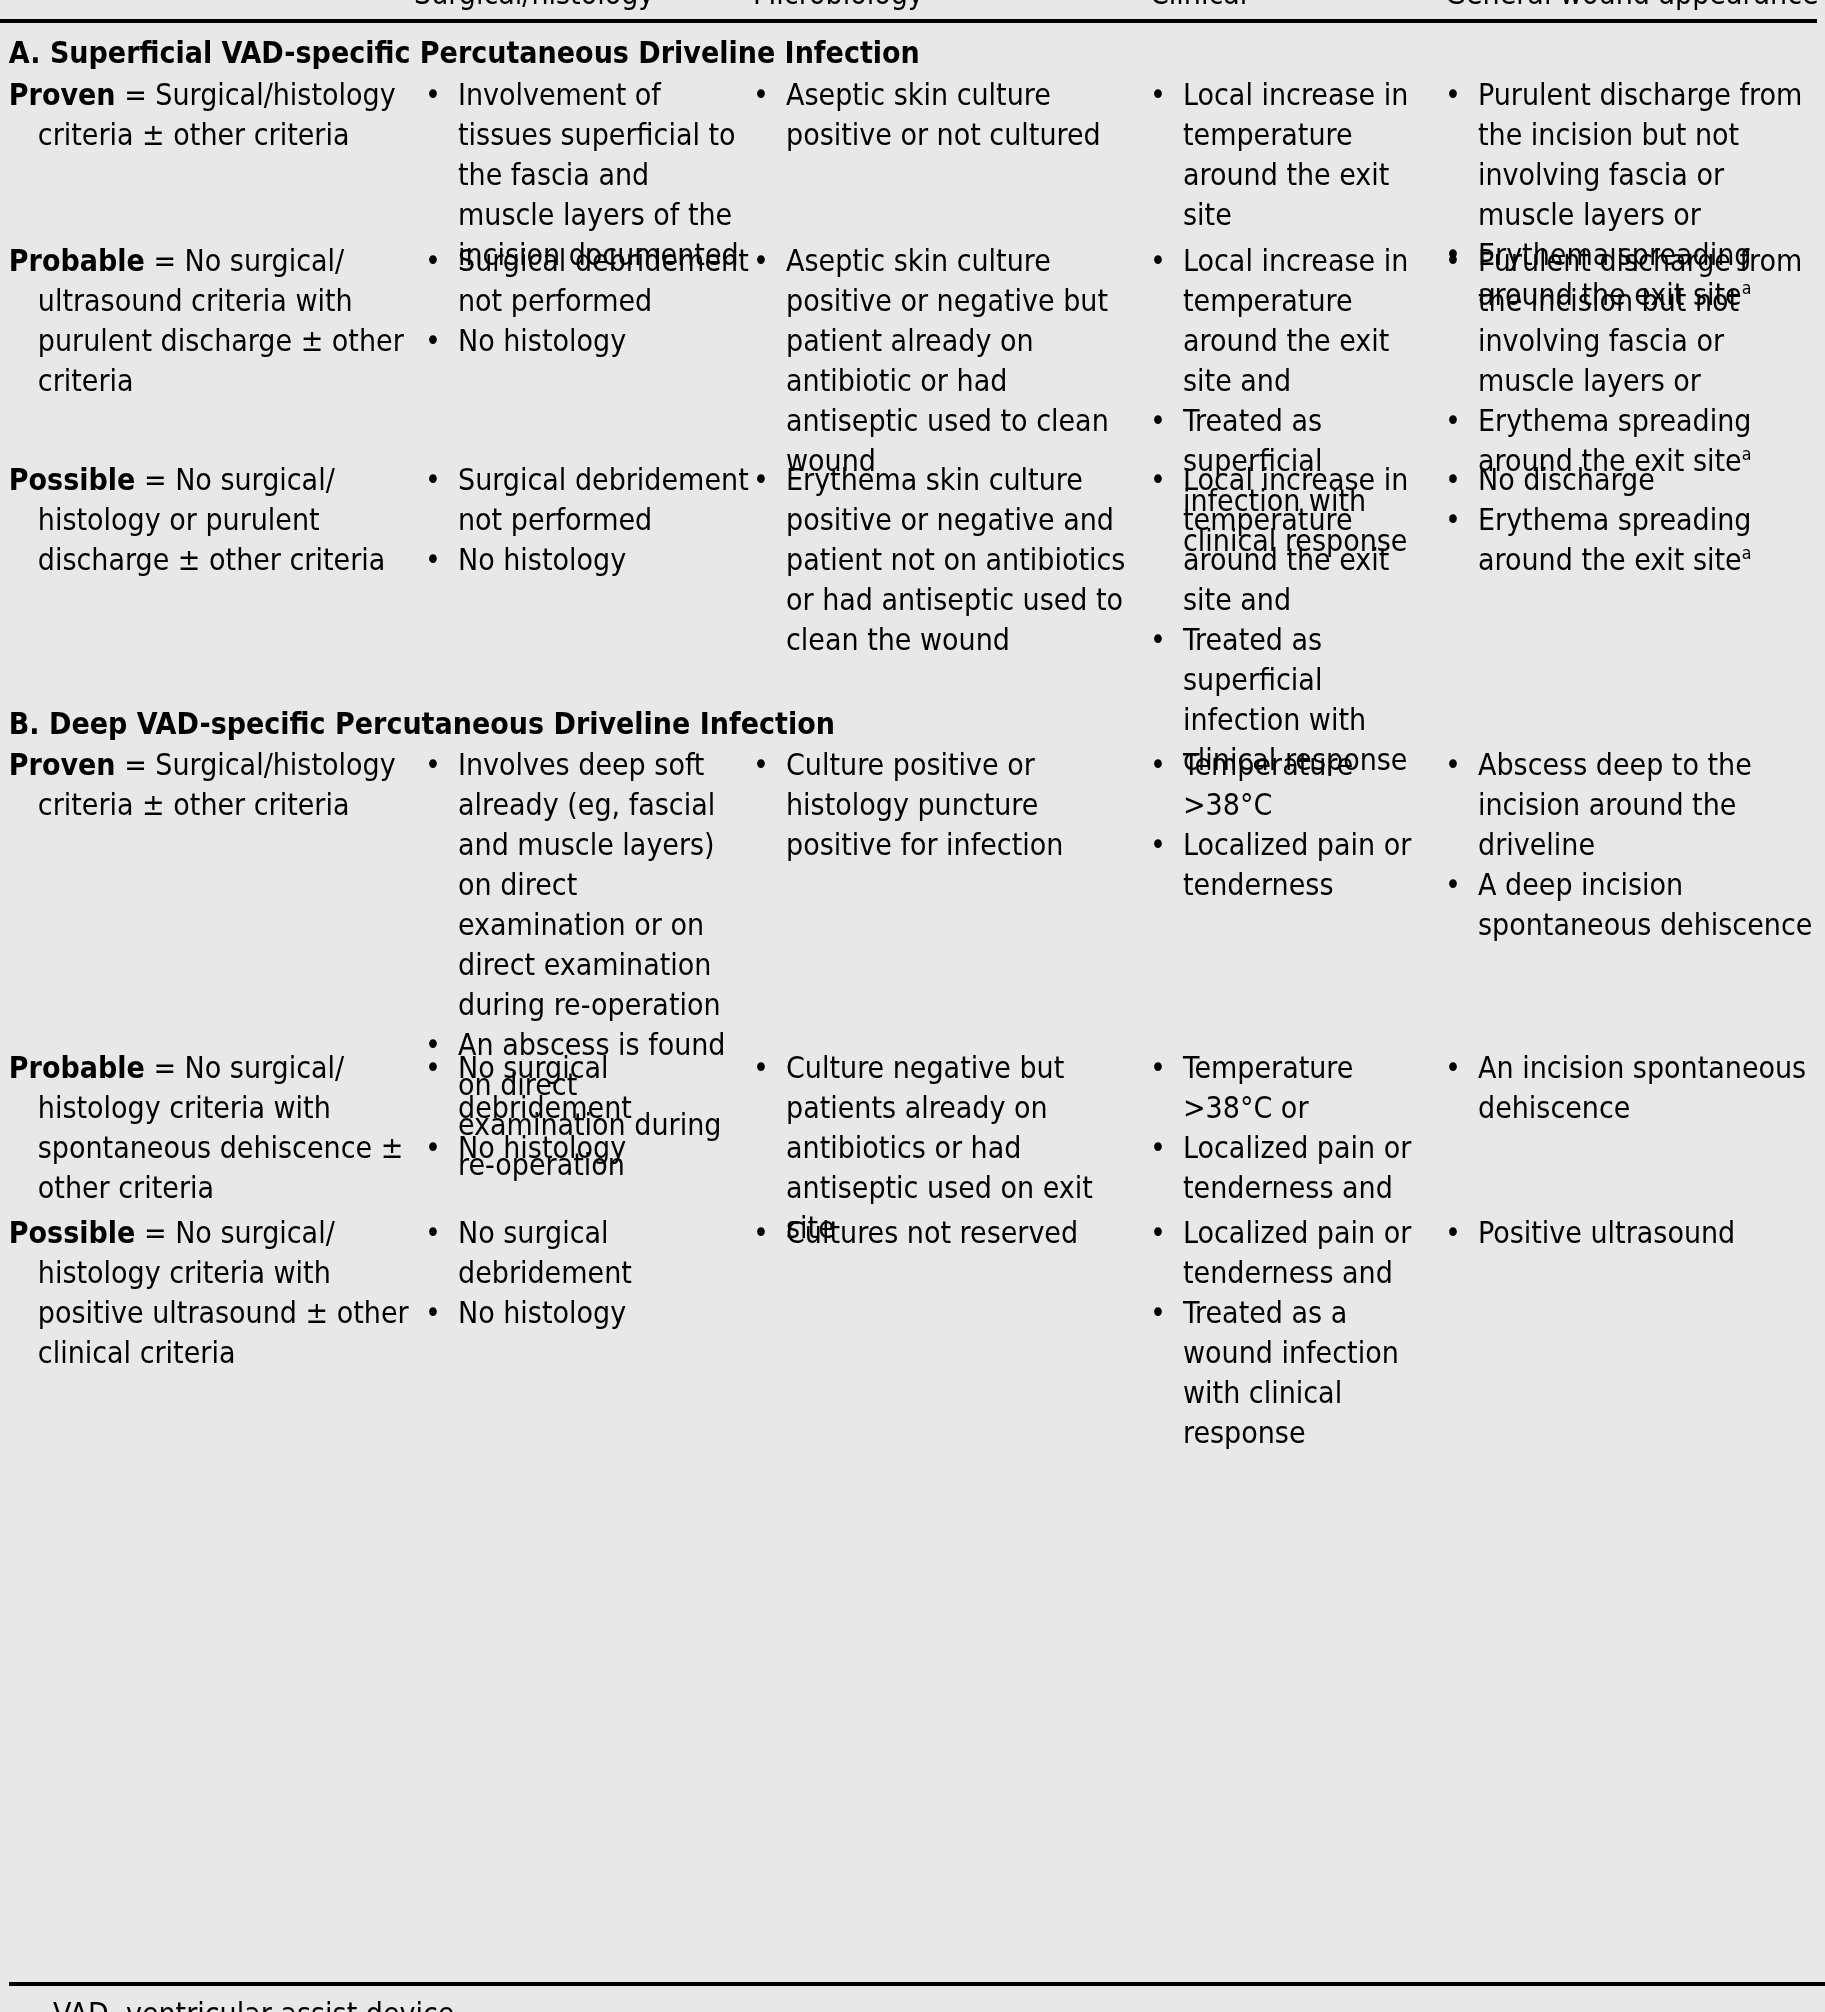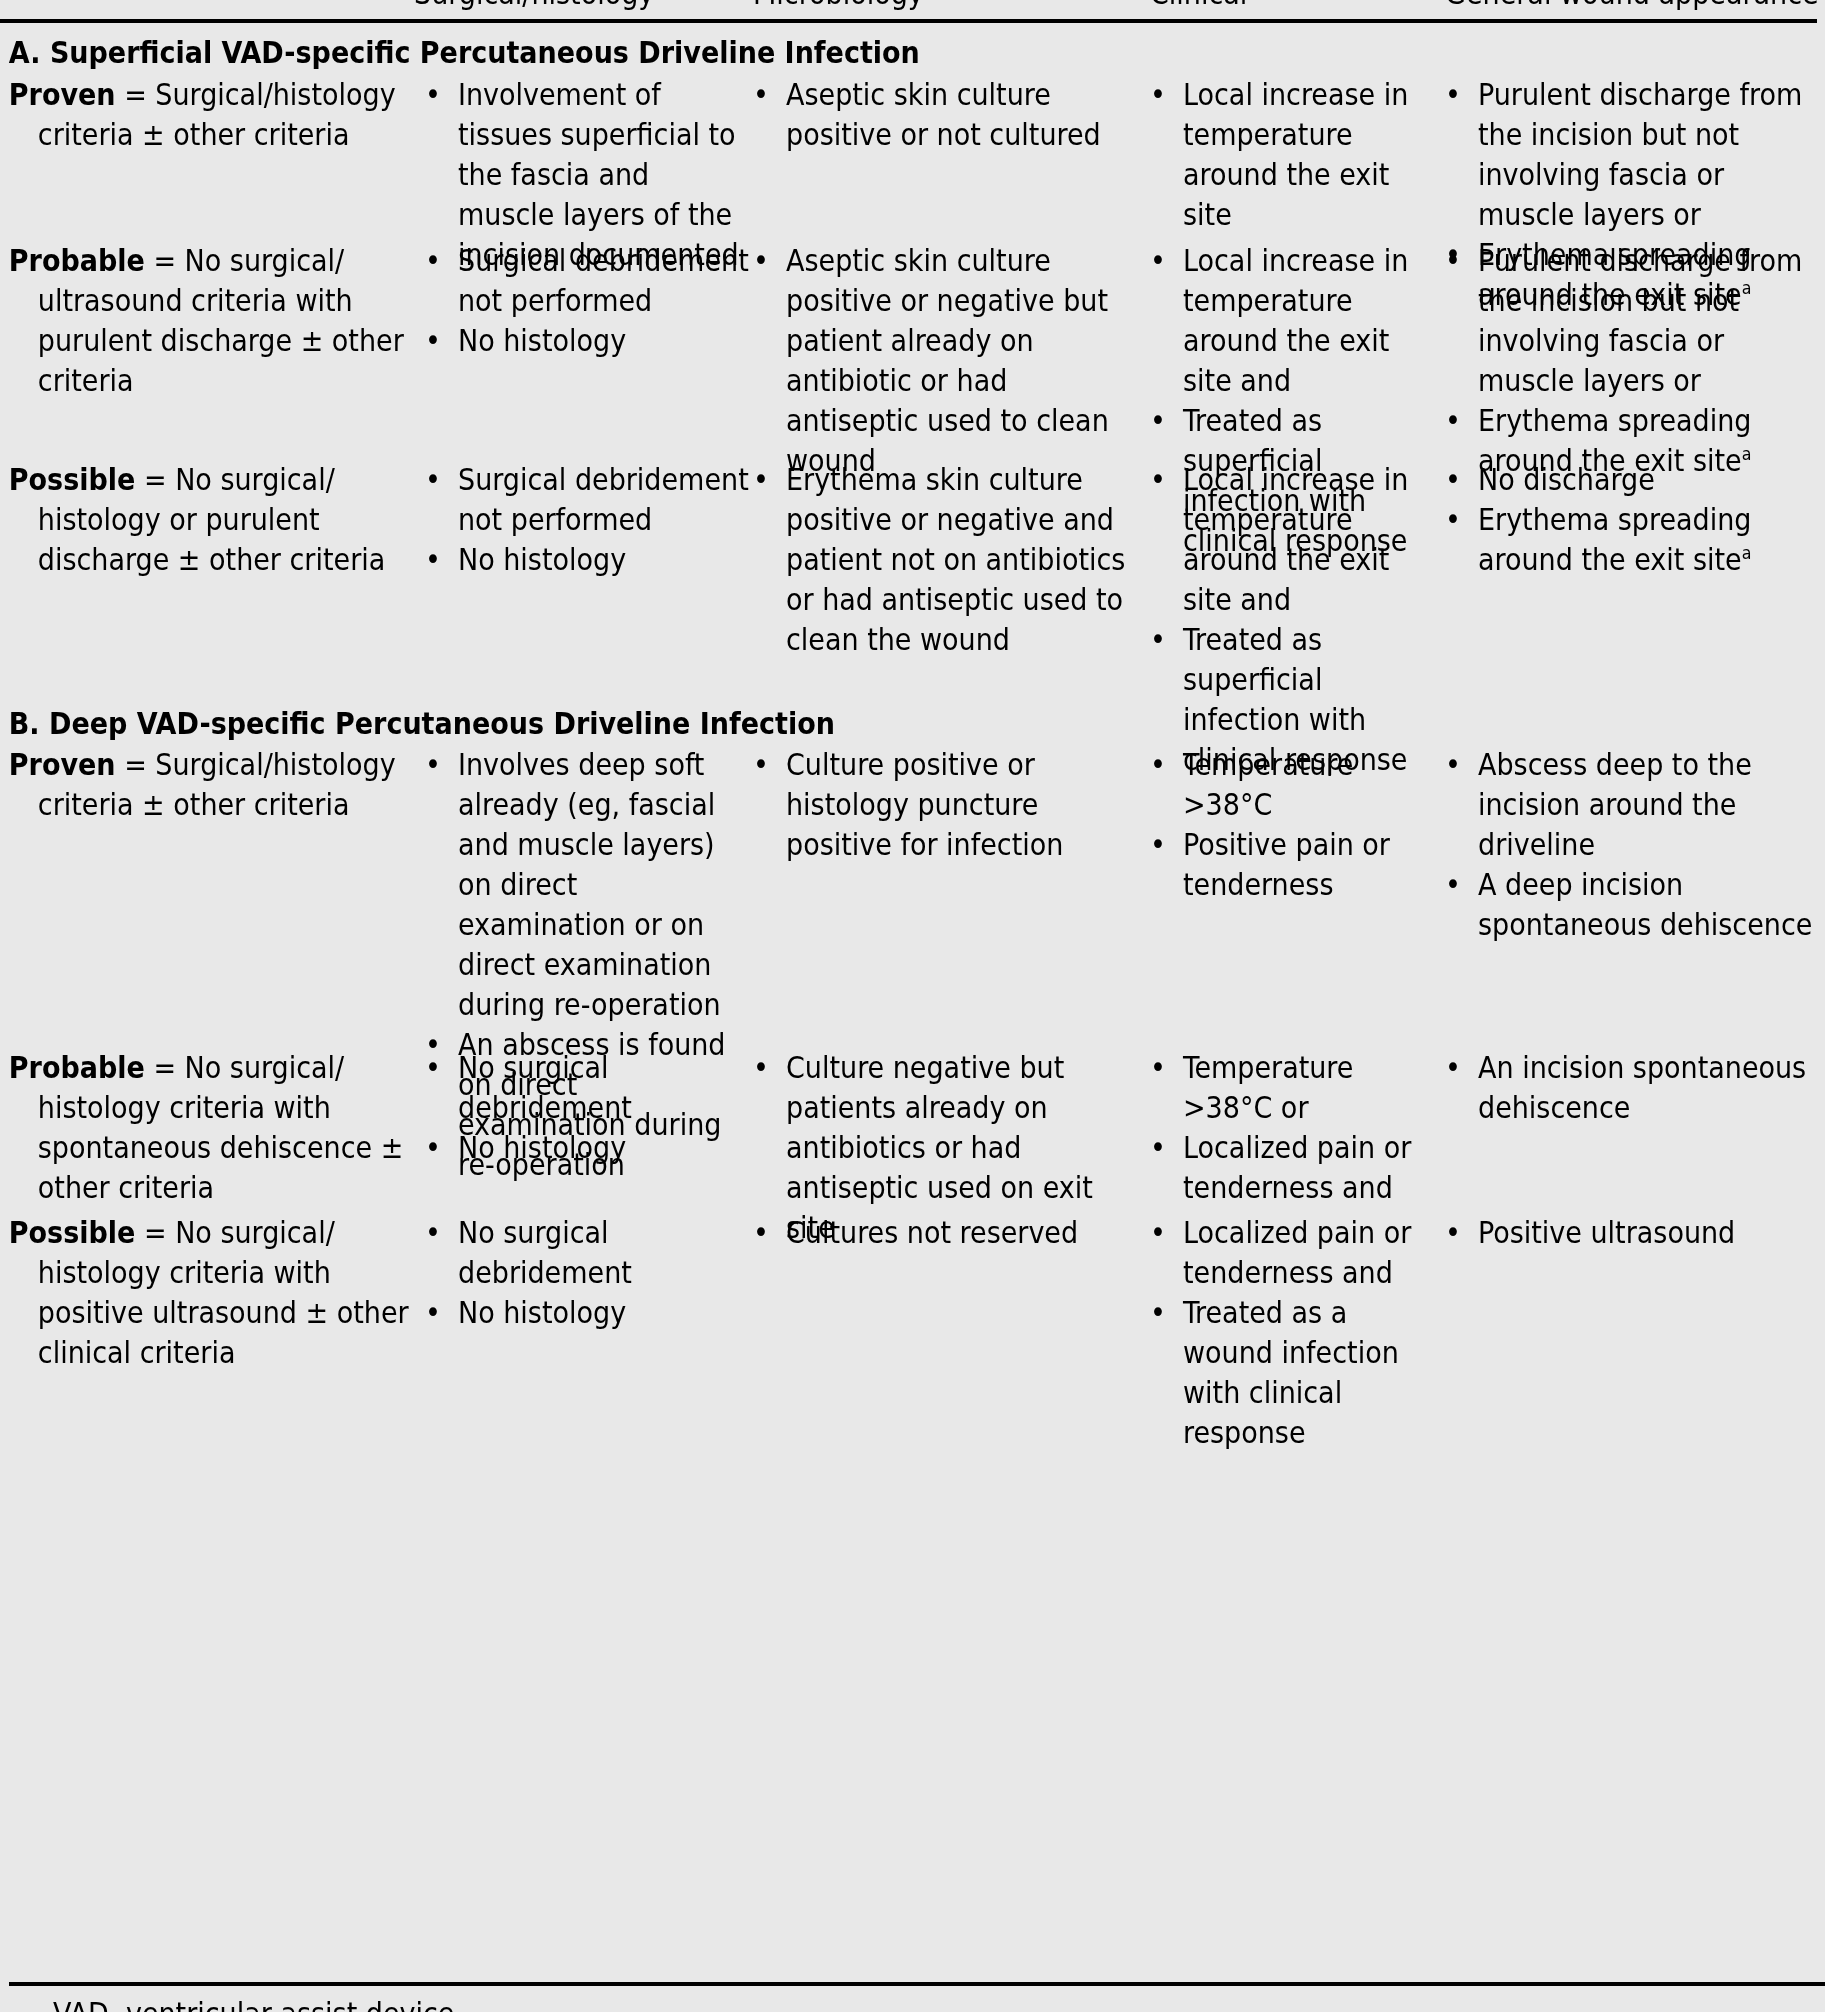--- a/index.html
+++ b/index.html
@@ -138,21 +138,21 @@
         </ul>
       </div>
       <div class="cell c2">
         <ul>
           <li><span>Culture positive or histology puncture positive for infection</span></li>
         </ul>
       </div>
       <div class="cell c3">
         <ul>
           <li><span>Temperature &gt;38°C</span></li>
-          <li><span>Positive pain or tenderness</span></li>
+          <li><span>Localized pain or tenderness</span></li>
         </ul>
       </div>
       <div class="cell c4">
         <ul>
           <li><span>Abscess deep to the incision around the driveline</span></li>
           <li><span>A deep incision spontaneous dehiscence</span></li>
         </ul>
       </div>
     </div>
     <div class="row" style="top: 1048px;">

